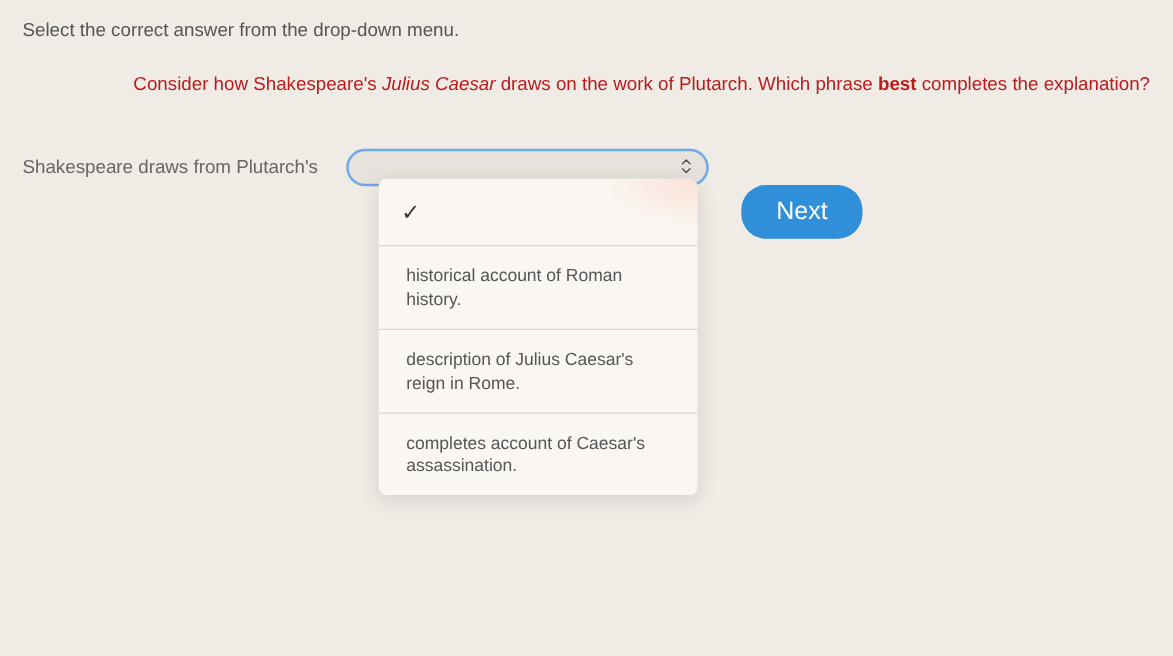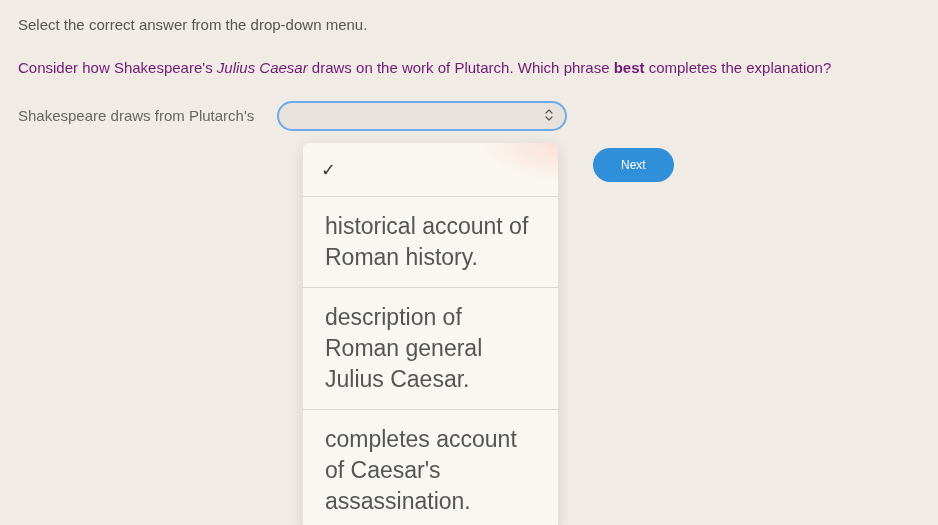--- a/index.html
+++ b/index.html
@@ -13,22 +13,23 @@
       font-size: 15px;
       line-height: 1.5;
       position: relative;
       overflow: hidden;
     }
     .instructions {
       margin-bottom: 20px;
       color: #555;
     }
     .question-text {
-      margin-bottom: 22px;
-      color: #701a75;
+      margin-bottom: 40px;
+      color: #b91c1c;
+      text-align: right;
     }
     .italic { font-style: italic; }
     .bold { font-weight: 700; }
     .prompt-row {
       display: flex;
       align-items: center;
       gap: 23px;
       margin-bottom: 20px;
     }
     .prompt-label { color: #666; }
@@ -75,35 +76,35 @@
       right: 0; top: 0;
       width: 80px; height: 40px;
       background: radial-gradient(ellipse at top right, rgba(255,120,90,0.18), transparent 70%);
       pointer-events: none;
     }
     .check-icon { color: #3a3a3a; font-size: 18px; }
     .dropdown-option {
       padding: 14px 22px;
       border-bottom: 1px solid #ddd6cc;
       color: #555;
-      font-size: 23px;
+      font-size: 14px;
       line-height: 1.35;
       cursor: pointer;
     }
     .dropdown-option:last-child { border-bottom: none; }
     .next-button {
       position: absolute;
       left: 593px;
       top: 148px;
       background: #2f8fd8;
       color: #fff;
       border: none;
       border-radius: 20px;
       padding: 10px 28px;
-      font-size: 12px;
+      font-size: 20px;
       font-weight: 500;
       cursor: pointer;
     }
   </style>
 </head>
 <body>
 
 <div class="instructions">Select the correct answer from the drop-down menu.</div>
 
 <div class="question-text">
@@ -122,17 +123,17 @@
       </span>
     </div>
   </div>
 </div>
 
 <div class="dropdown-panel">
   <div class="dropdown-header">
     <span class="check-icon">✓</span>
   </div>
   <div class="dropdown-option">historical account of Roman history.</div>
-  <div class="dropdown-option">description of Roman general Julius Caesar.</div>
+  <div class="dropdown-option">description of Julius Caesar's reign in Rome.</div>
   <div class="dropdown-option">completes account of Caesar's assassination.</div>
 </div>
 
 <button class="next-button">Next</button>
 
 </body></html>

